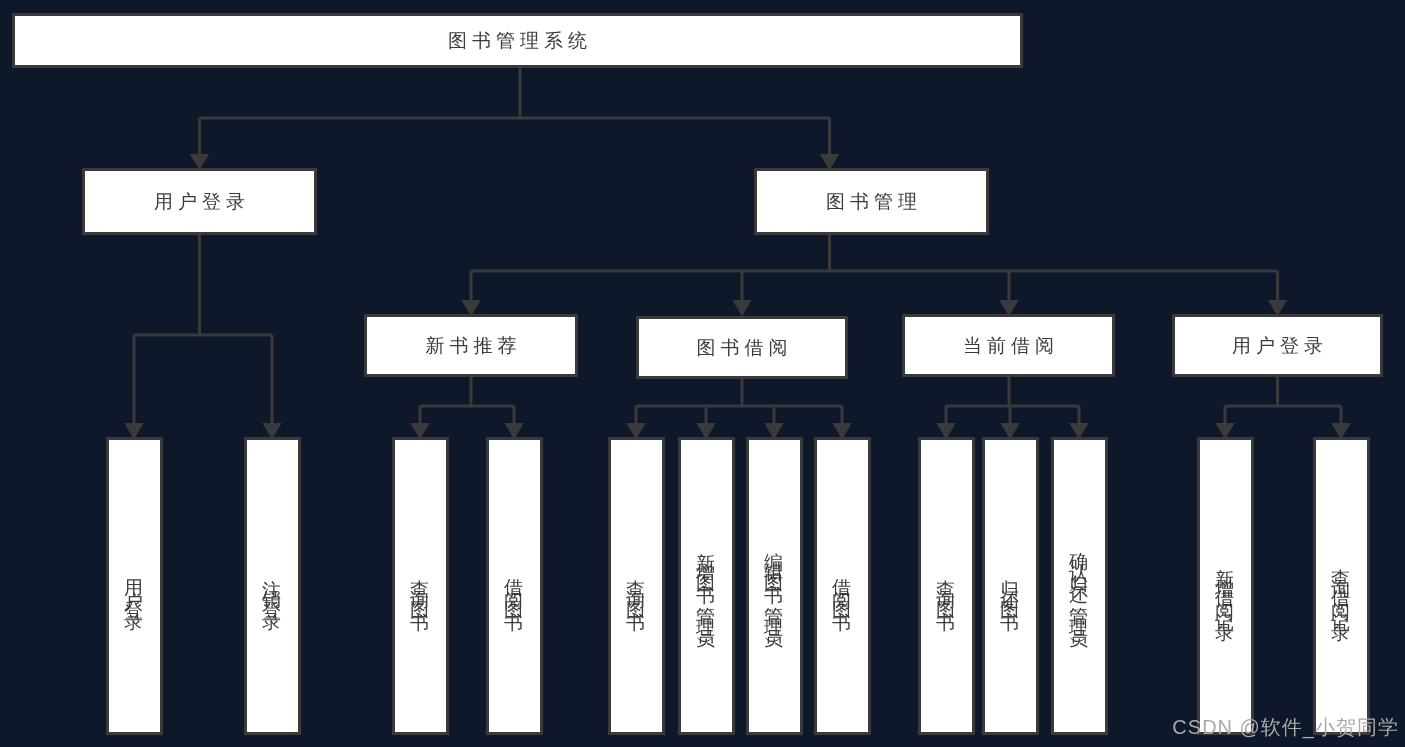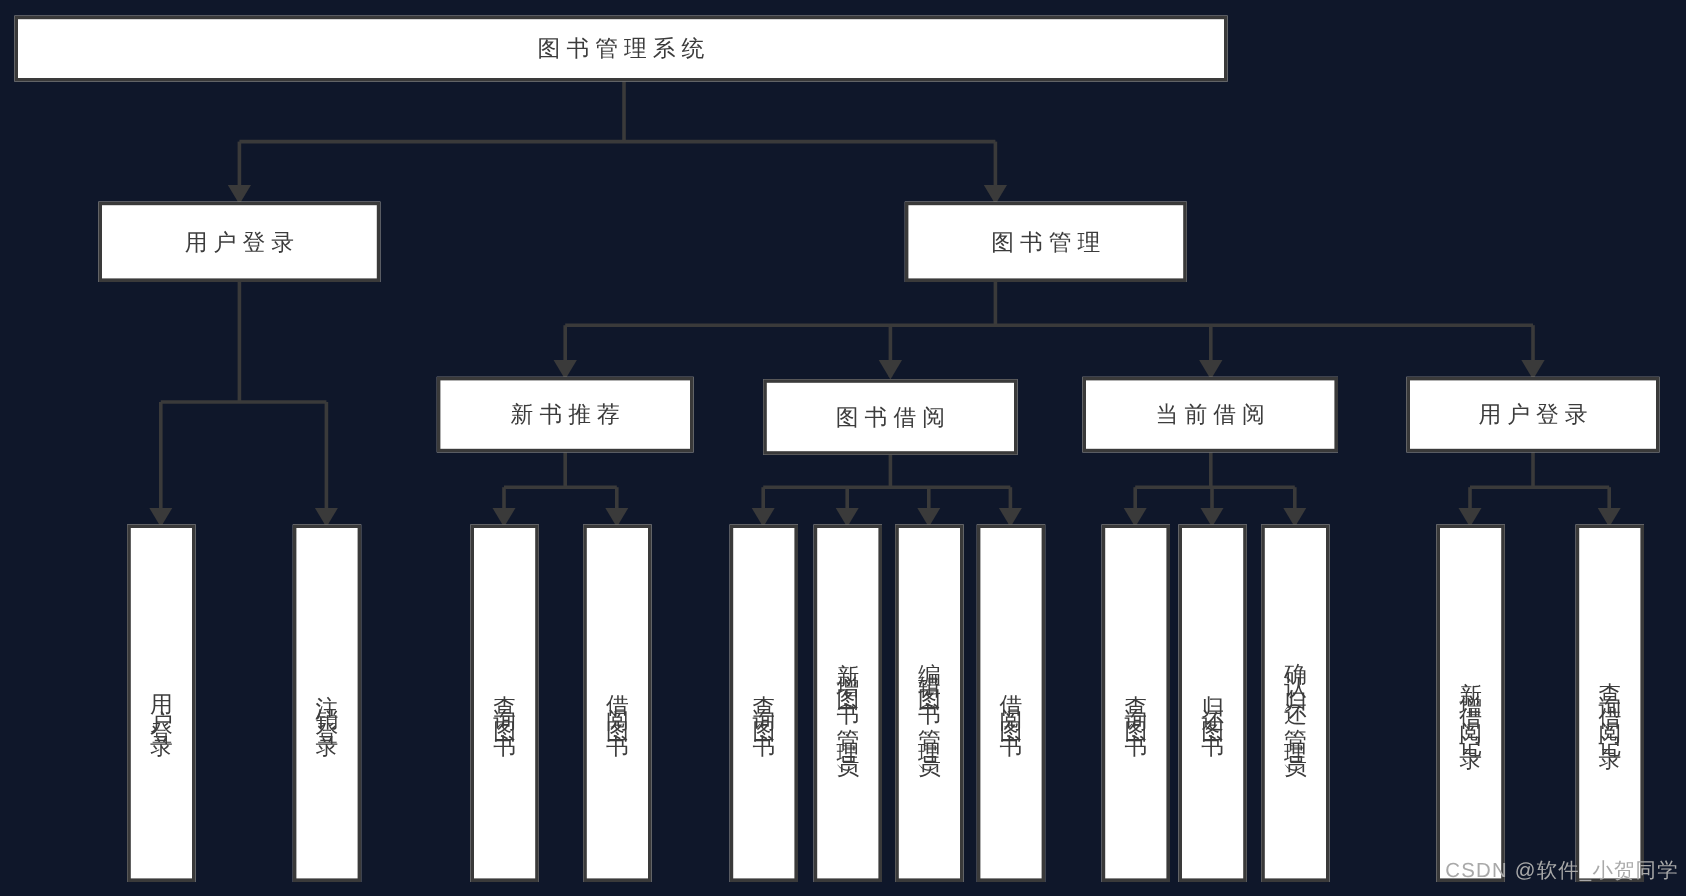--- a/index.html
+++ b/index.html
@@ -32,21 +32,21 @@
     writing-mode:vertical-rl;
     text-orientation:mixed;
     font-size:19px;
     letter-spacing:11px;
     line-height:1;
     white-space:nowrap;
   }
   .watermark{
     position:absolute;
     right:6px;top:714px;
-    font-size:17px;
+    font-size:20px;
     color:#a9a9a9;
     letter-spacing:1px;
     white-space:nowrap;
     margin-left:37px;
   }
 </style>
 </head>
 <body>
 
 <div class="canvas">

